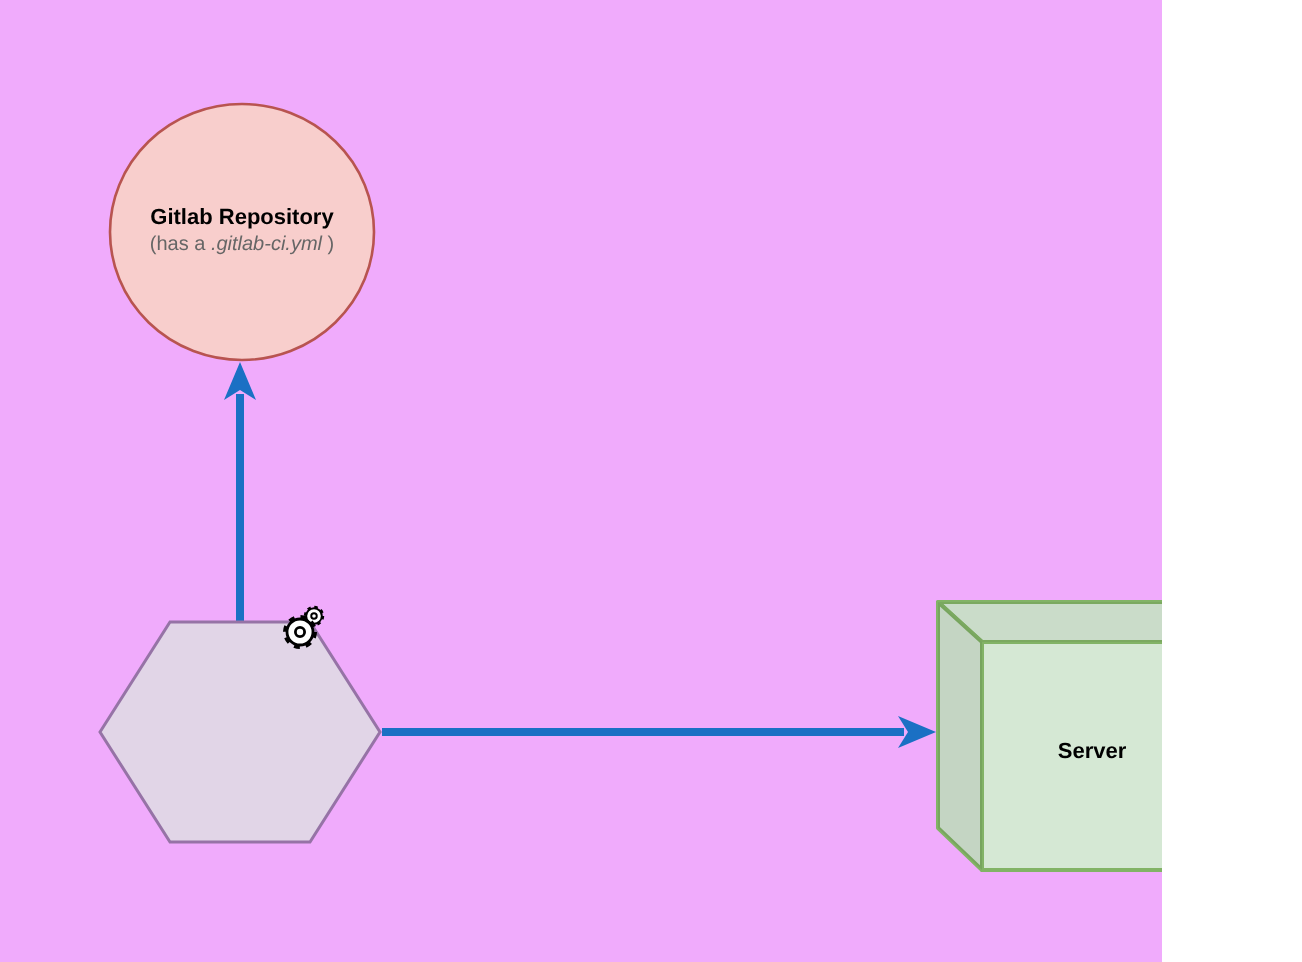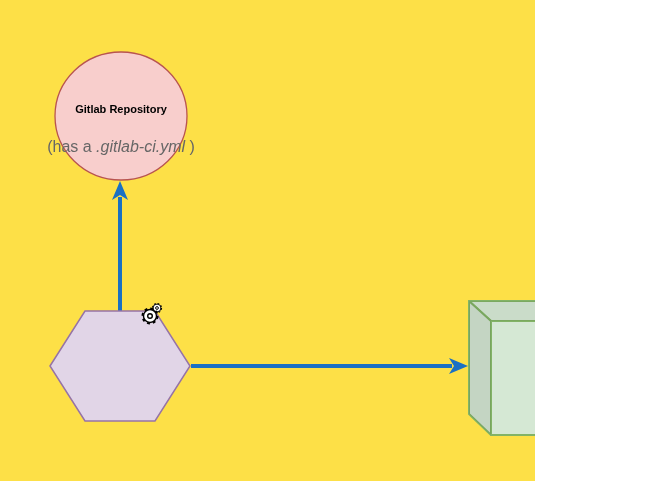--- a/index.html
+++ b/index.html
@@ -1,38 +1,37 @@
 <!DOCTYPE html>
 <html><head>
 <meta charset="utf-8">
 <style>
   html, body { margin: 0; padding: 0; background: #ffffff; }
   .canvas {
     position: relative;
-    width: 535px;
+    width: 581px;
     height: 481px;
-    background: #fde047;
+    background: #f0abfc;
     overflow: hidden;
     font-family: "Liberation Sans", sans-serif;
   }
   .canvas svg { position: absolute; left: 0; top: 0; }
   .label {
     position: absolute;
     text-align: center;
     color: #000000;
     font-size: 11px;
     line-height: 13px;
     white-space: nowrap;
   }
   .label.bold { font-weight: bold; }
   .subtitle {
     color: #666666;
     font-weight: normal;
-    font-size: 16px;
-    margin-top: 24px;
+    font-size: 10px;
   }
   .subtitle .file { font-style: italic; }
   .watermark {
     position: absolute;
     left: 240px;
     top: 244px;
     font-family: "Liberation Mono", "DejaVu Sans Mono", monospace;
     font-size: 12px;
     line-height: 12px;
     color: #3d3d3d;
@@ -82,15 +81,16 @@
     </g>
   </svg>
 
   <div class="label bold" style="left:41px; top:103px; width:160px;">Gitlab Repository</div>
 
   <div class="label subtitle" style="left:21px; top:116px; width:200px;">
     <span>(has a </span><span class="file">.gitlab-ci.yml</span><span> )</span>
   </div>
 
 
+  <div class="label bold" style="left:466px; top:370px; width:160px;">Server</div>
 
 
 </div>
 
 </body></html>

